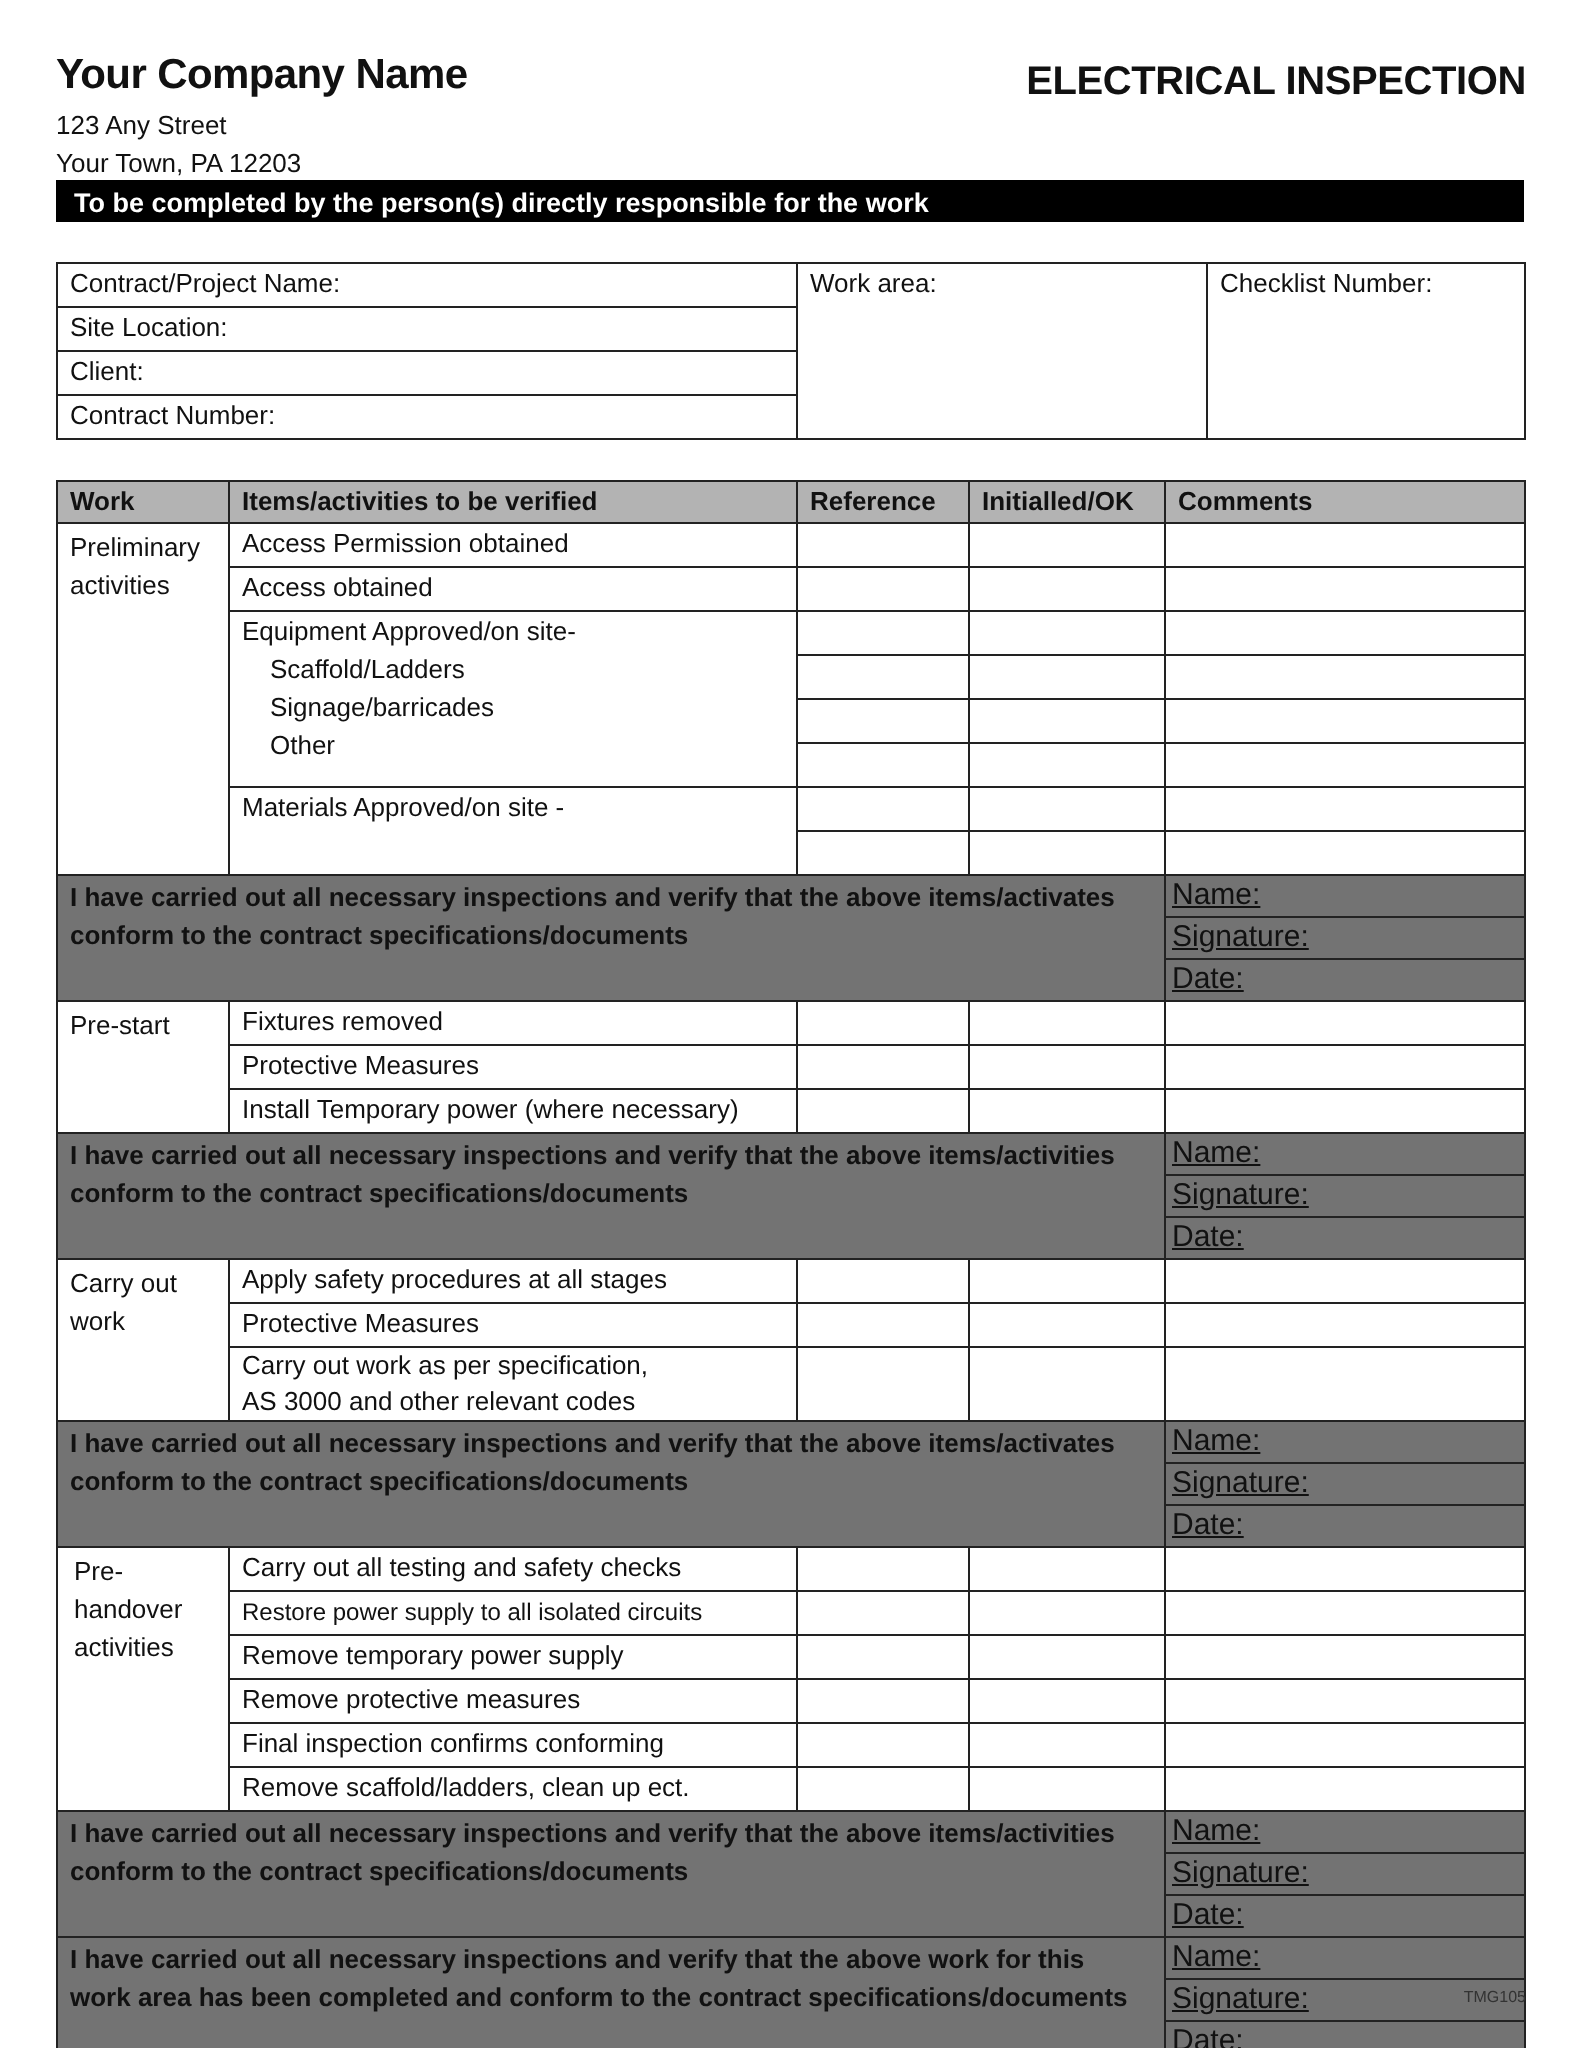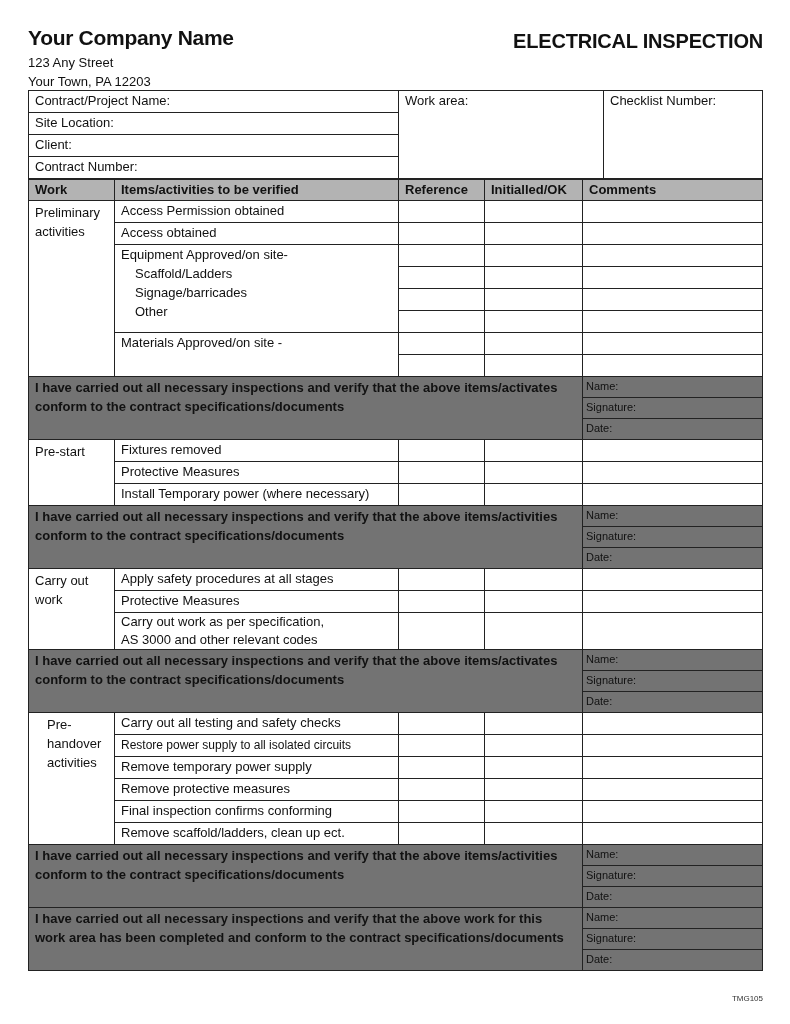--- a/index.html
+++ b/index.html
@@ -9,44 +9,45 @@
   }
   .company-name { position: absolute; left: 28px; top: 26px; font-size: 21px; font-weight: bold; letter-spacing: -0.3px; }
   .addr { position: absolute; left: 28px; font-size: 13px; }
   .addr1 { top: 55px; text-align: right; }
   .addr2 { top: 74px; }
   .doc-title { position: absolute; right: 27px; top: 27px; text-align: left; font-size: 20px; font-weight: bold; line-height: 28px; letter-spacing: -0.2px; }
 
   .form { position: absolute; left: 28px; top: 90px; width: 734px; }
   .banner { background: #000; color: #fff; font-weight: bold; font-size: 13.5px; height: 21px; line-height: 21px; padding-left: 8px; box-sizing: border-box; border: 1px solid #000; }
 
-  table { border-collapse: collapse; width: 734px; table-layout: fixed; }
+  table { border-collapse: collapse; width: 734px; table-layout: fixed; margin-top: 20px; }
   td { border: 1.5px solid #222; font-size: 13px; padding: 0 6px; vertical-align: top; box-sizing: border-box; }
   .info td { height: 22px; line-height: 20px; }
   .hdr td { background: #b3b3b3; font-weight: bold; height: 21px; line-height: 19px; font-size: 13px; }
   .hdr td.center { text-align: left; }
   .row td { height: 22px; line-height: 20px; }
   .work { line-height: 19px !important; padding-top: 2px; }
   .gray { background: #737373; }
   .sign-text { font-weight: bold; font-size: 13px; line-height: 19px; padding-top: 1px; }
-  .sign-field { height: 21px; line-height: 19px; font-size: 11px; padding-left: 3px; }
+  .sign-field { height: 21px; line-height: 19px; font-size: 15px; padding-left: 3px; text-decoration: underline; }
   .indent { padding-left: 14px; display: block; }
   .footer-code { position: absolute; right: 27px; top: 994px; font-size: 8px; color: #333; }
 </style>
 </head>
 <body>
 
 <div class="company-name">Your Company Name</div>
 <div class="addr addr1">123 Any Street</div>
 <div class="addr addr2">Your Town, PA 12203</div>
 <div class="doc-title">
   <div>ELECTRICAL INSPECTION</div>
 </div>
 
 <div class="form">
+  <div class="banner">To be completed by the person(s) directly responsible for the work</div>
 
   <table class="info">
     <colgroup>
         <col style="width:370px">
         <col style="width:205px">
         <col style="width:159px">
       </colgroup>
     <tbody>
         <tr>
       <td>Contract/Project Name:</td>
@@ -203,21 +204,21 @@
       <td class="gray sign-field" style="border-left: 1.5px solid rgb(34, 34, 34);">Name:</td>
     </tr>
     <tr>
           <td class="gray sign-field" style="border-left: 1.5px solid rgb(34, 34, 34);">Signature:</td>
         </tr>
     <tr>
           <td class="gray sign-field" style="border-left: 1.5px solid rgb(34, 34, 34);">Date:</td>
         </tr>
 
     <tr class="row">
-      <td rowspan="6" class="work" style="padding-left:18px;">Pre-handover activities</td>
+      <td rowspan="6" class="work" style="padding-left:8px;">Pre-handover activities</td>
       <td>Carry out all testing and safety checks</td>
       <td></td>
           <td></td>
           <td></td>
     </tr>
     <tr class="row">
       <td style="font-size:12px;">Restore power supply to all isolated circuits</td>
       <td></td>
           <td></td>
           <td></td>

